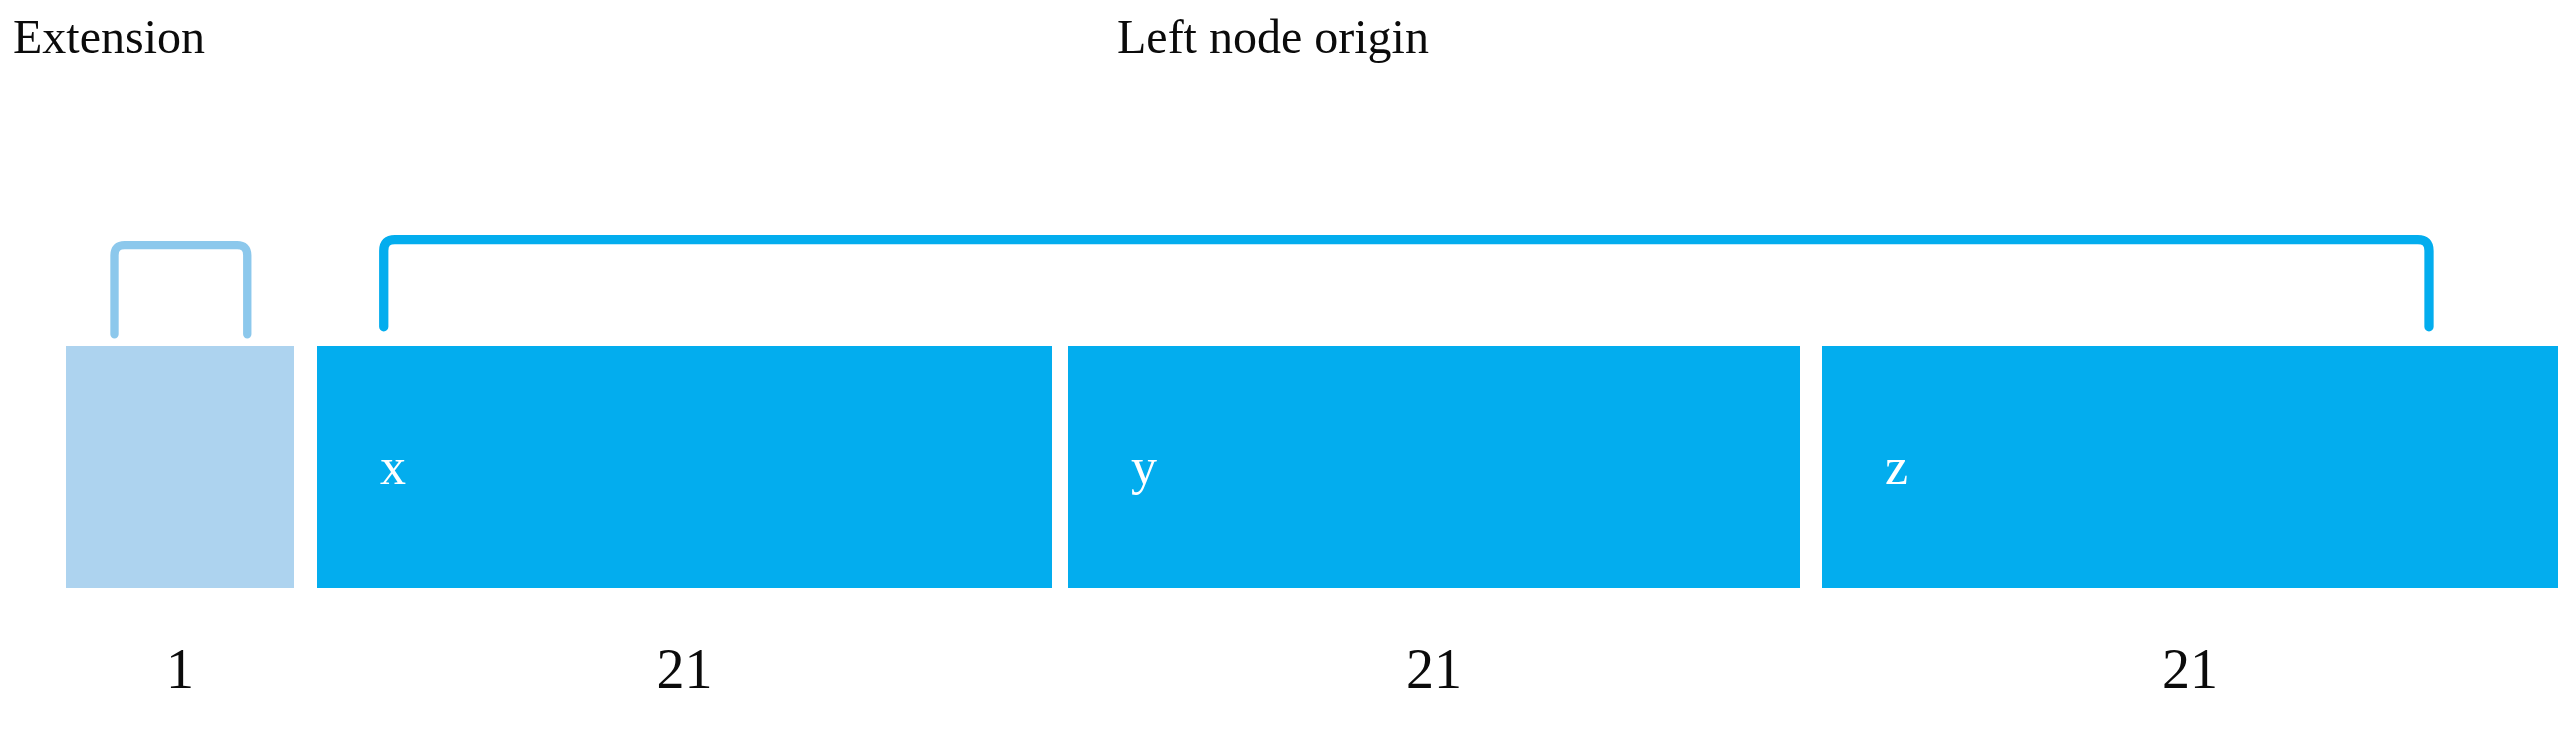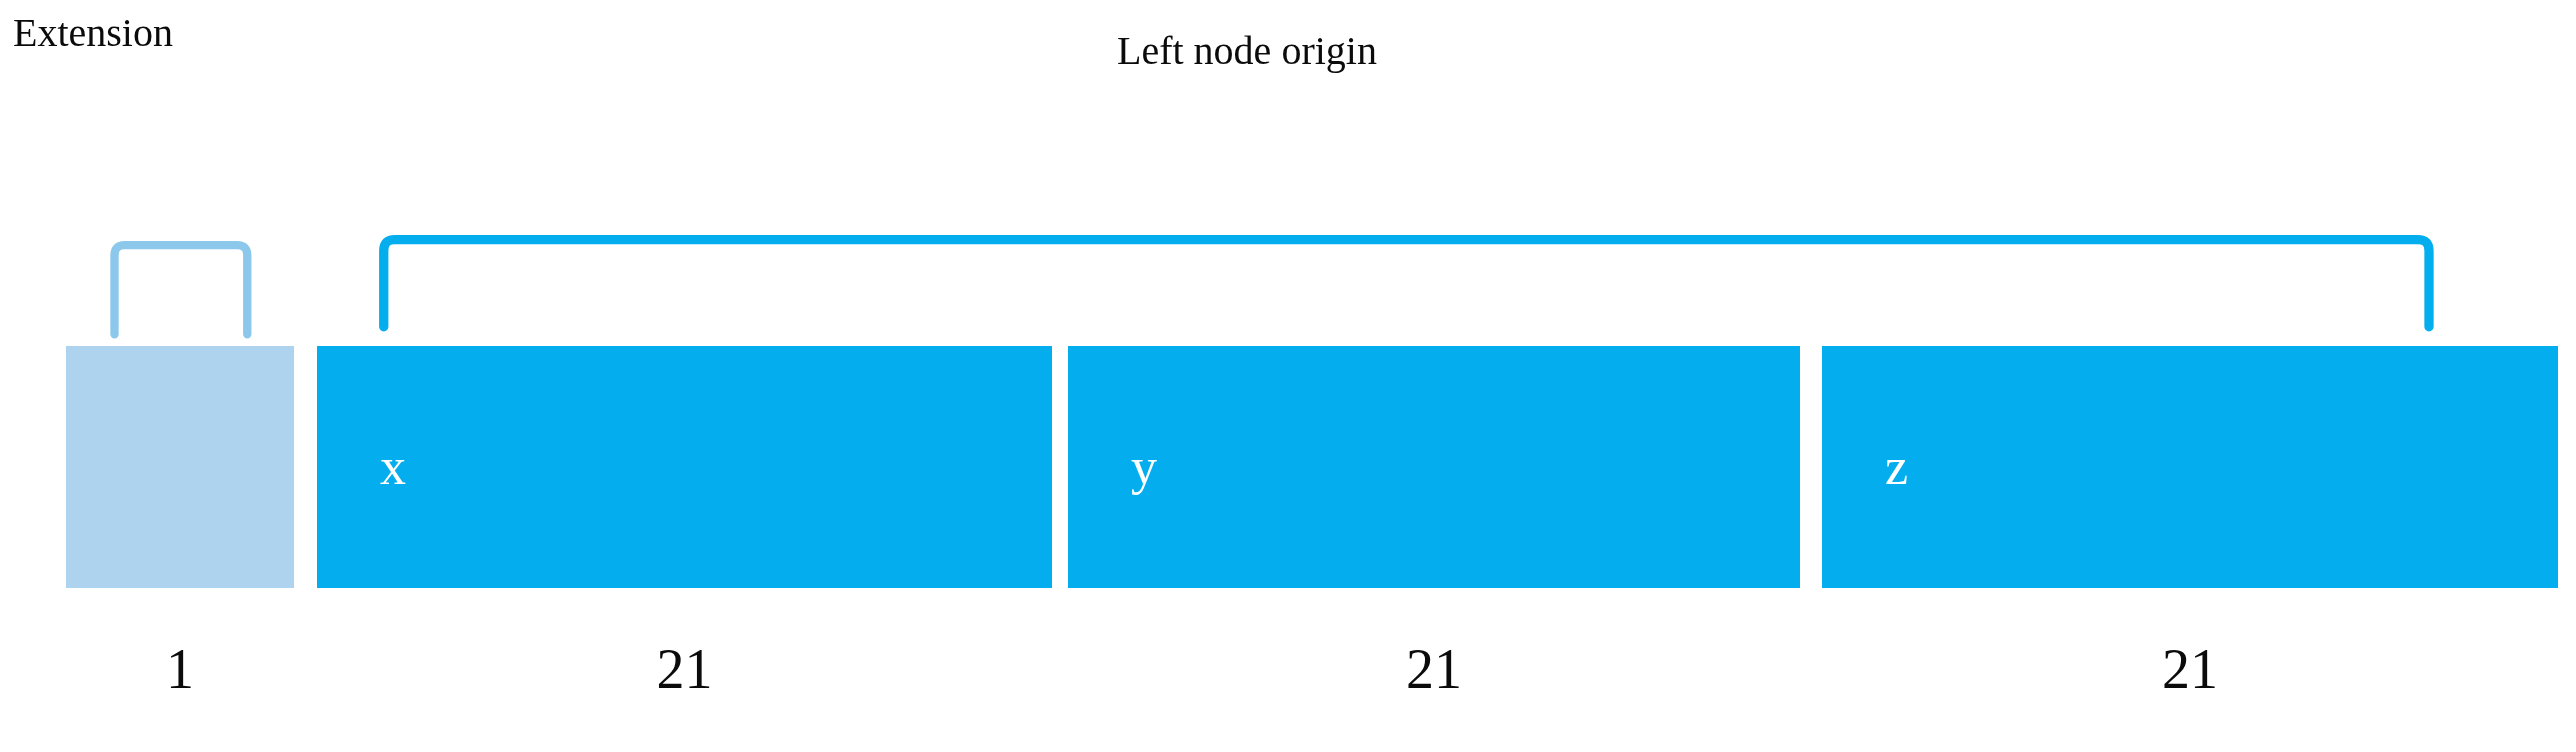--- a/index.html
+++ b/index.html
@@ -15,27 +15,27 @@
     width: 2576px;
     height: 752px;
     background: #ffffff;
     overflow: hidden;
   }
 
   
   .toplabel {
     position: absolute;
     font-family: "Liberation Serif", "DejaVu Serif", serif;
-    font-size: 40px;
+    font-size: 48px;
     color: #0b0b0b;
     white-space: nowrap;
     line-height: 1;
   }
   #label-extension { left: 13px;  top: 13px; }
-  #label-left-node-origin { left: 1117px; top: 31px; }
+  #label-left-node-origin { left: 1117px; top: 13px; }
 
   
   #bracket-layer {
     position: absolute;
     left: 0;
     top: 0;
     width: 2576px;
     height: 752px;
     pointer-events: none;
   }

